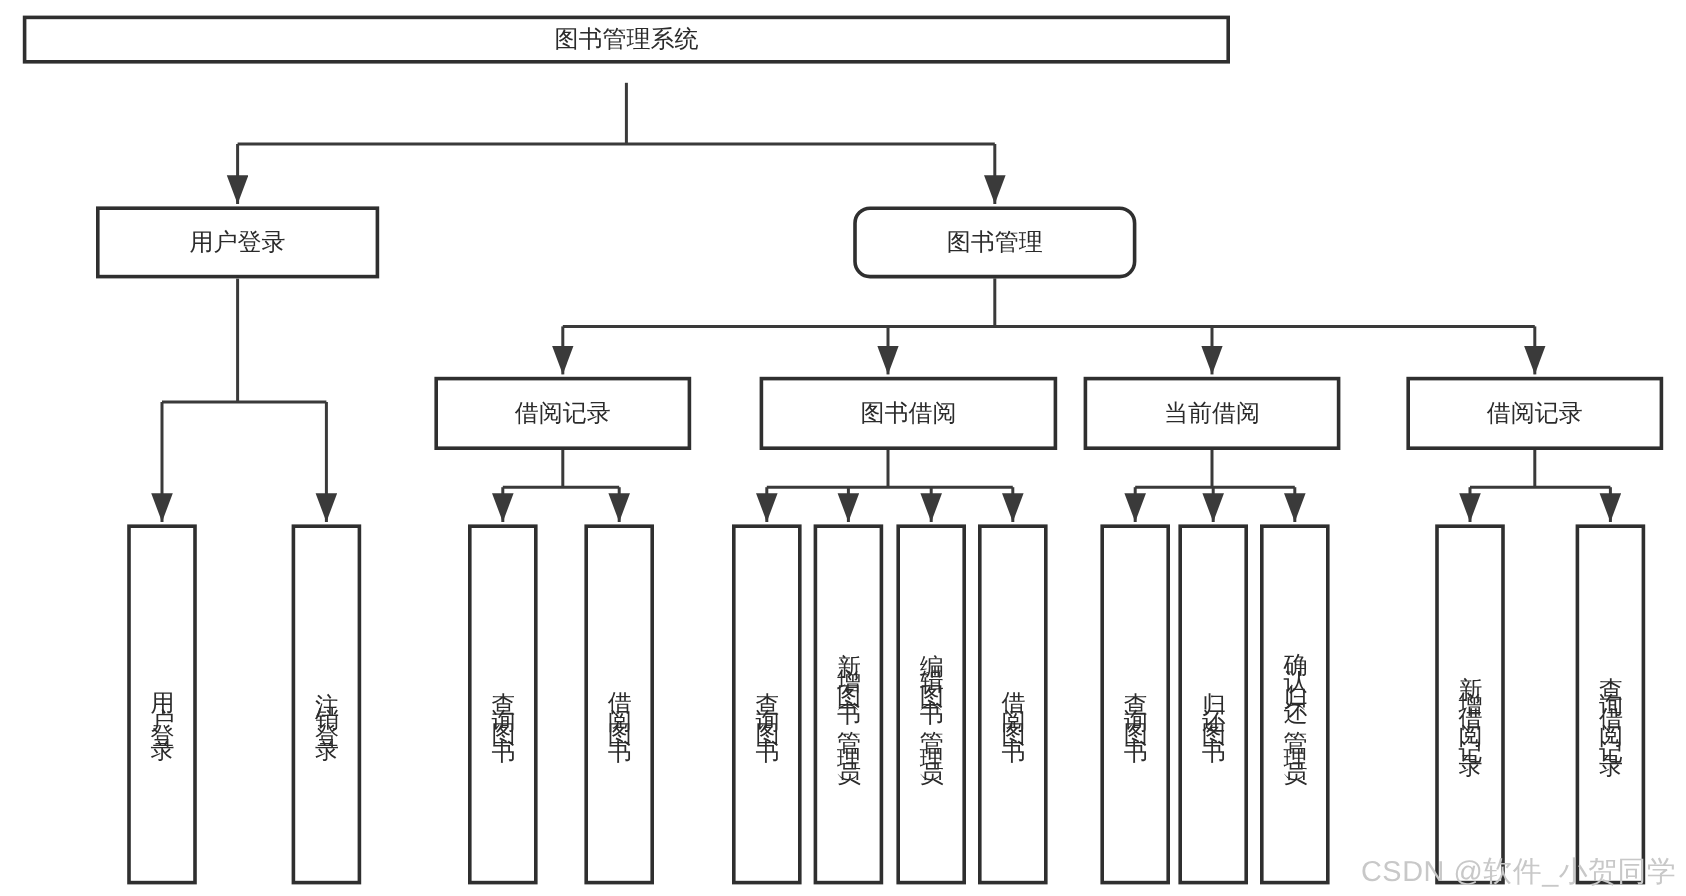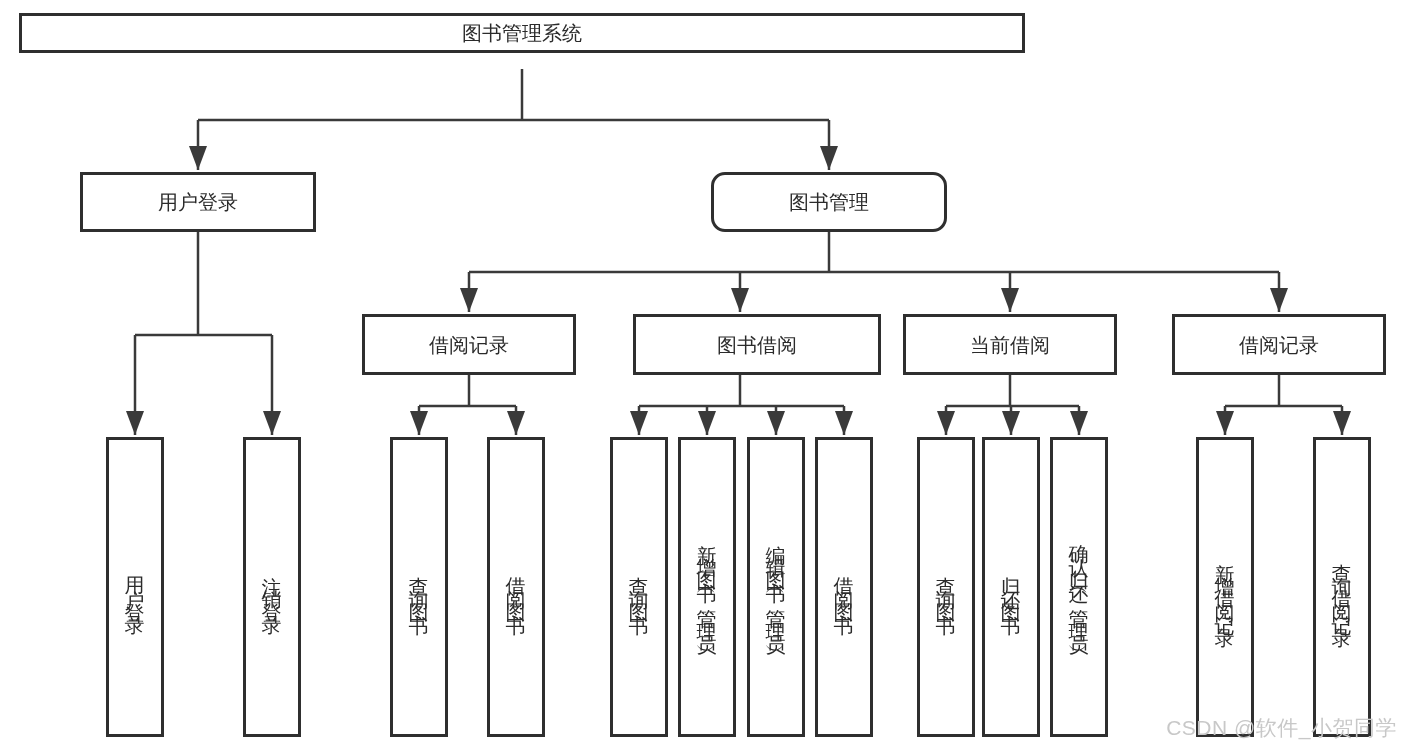--- a/index.html
+++ b/index.html
@@ -17,21 +17,21 @@
     background:#ffffff;color:var(--text,#2b2b2b);
     display:flex;align-items:center;justify-content:center;
     font-size:20px;line-height:1;white-space:nowrap;
   }
   .node.vertical span{
     writing-mode:vertical-rl;text-orientation:mixed;
     letter-spacing:13px;line-height:1;
   }
   .watermark{
     position:absolute;right:8px;bottom:5px;z-index:5;
-    font-size:21px;letter-spacing:.5px;
+    font-size:24px;letter-spacing:.5px;
     color:var(--wm,#c8c8c8);
   }
 </style>
 </head>
 <body>
 
 <div class="canvas">
 
   <svg class="connectors" width="1405" height="747" aria-hidden="true">
     <defs>

